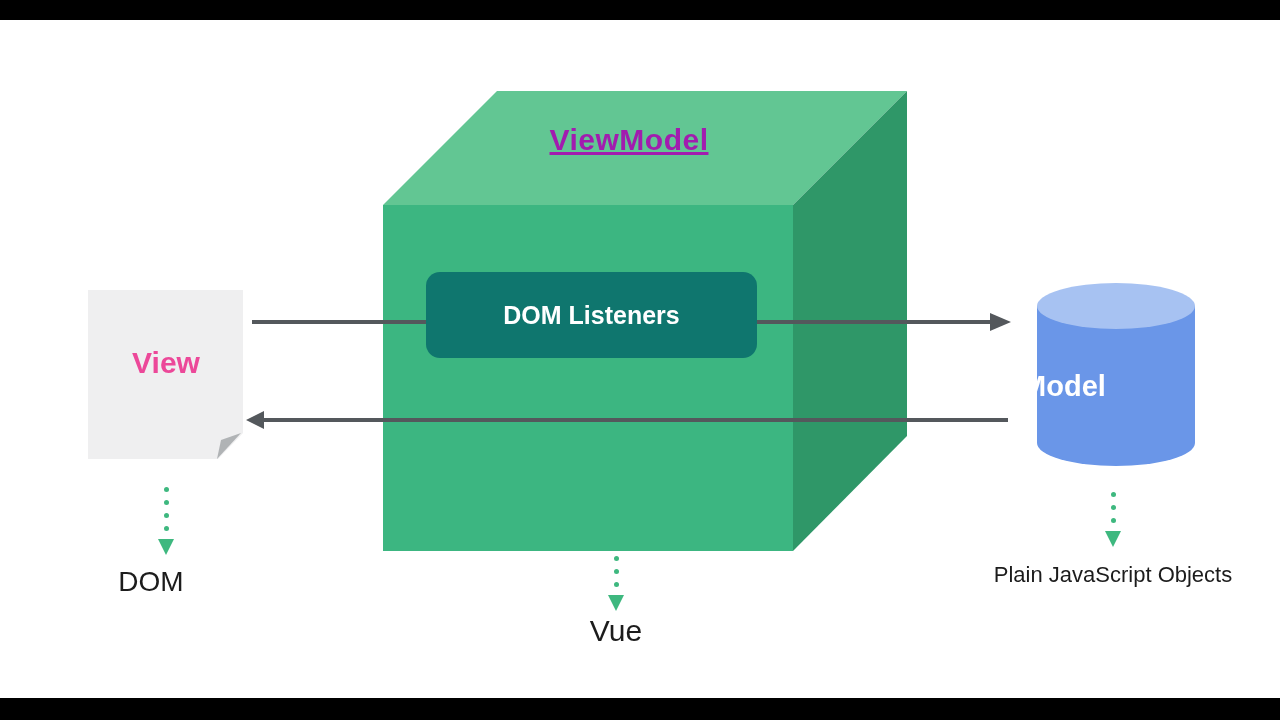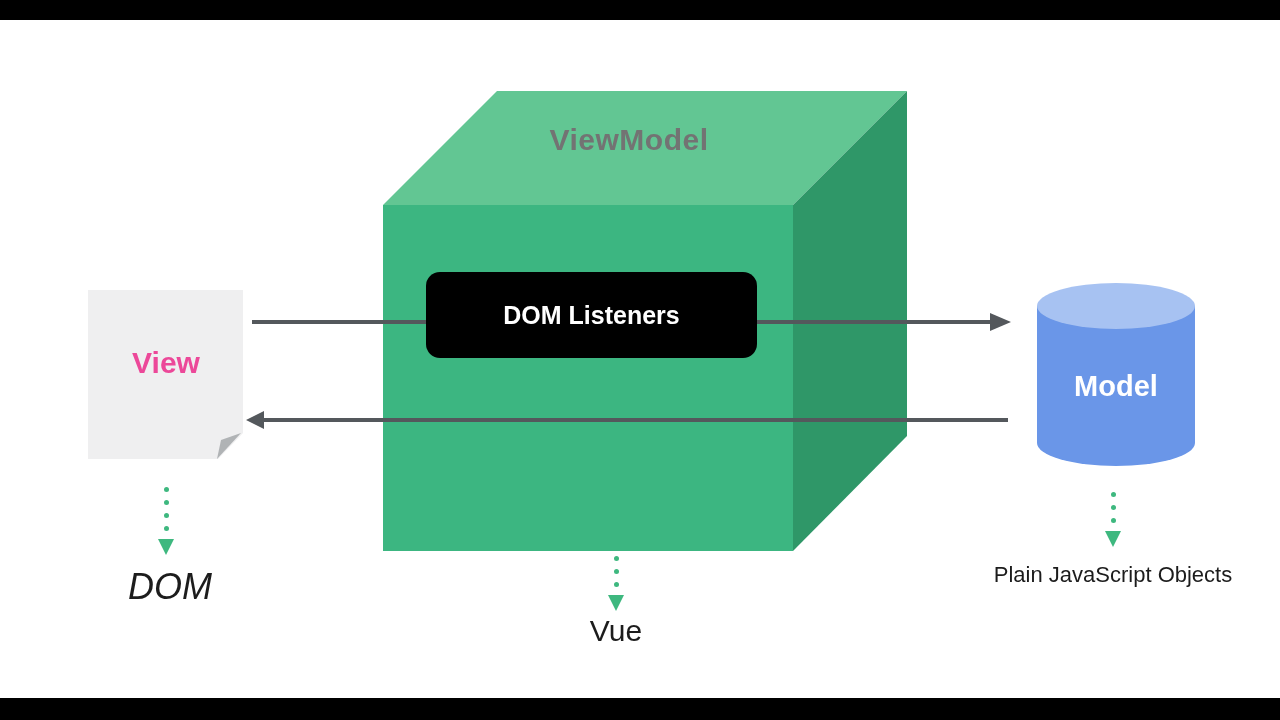--- a/index.html
+++ b/index.html
@@ -7,31 +7,31 @@
     position:relative;width:1280px;height:720px;overflow:hidden;background:#ffffff;
     font-family:"Liberation Sans","DejaVu Sans",sans-serif;
   }
   .letterbox{position:absolute;left:0;width:1280px;background:#000;}
   .letterbox.top{top:0;height:20px;}
   .letterbox.bottom{top:698px;height:22px;}
   .shapes{position:absolute;left:0;top:0;width:1280px;height:720px;}
 
   .overlay{position:absolute;display:flex;align-items:center;justify-content:center;text-align:center;}
 
-  .vm-title{left:499px;top:120px;width:260px;height:40px;color:#737373;font-size:30px;font-weight:bold;letter-spacing:0.5px;}
+  .vm-title{left:499px;top:120px;width:260px;height:40px;color:#a21caf;font-size:30px;font-weight:bold;letter-spacing:0.5px;text-decoration:underline;}
 
   .box{position:absolute;width:331px;height:86px;border-radius:14px;display:flex;align-items:center;justify-content:center;font-weight:bold;font-size:25px;}
-  .box.dom{left:426px;top:272px;background:#000000;color:#ffffff;}
+  .box.dom{left:426px;top:272px;background:#0f766e;color:#ffffff;}
   .box.bind{left:426px;top:382px;background:#fcd44e;color:#2e4257;}
 
   .view-label{left:96px;top:342px;width:140px;height:42px;color:#ec4899;font-size:30px;font-weight:bold;}
-  .model-label{left:1037px;top:366px;width:158px;height:40px;color:#ffffff;font-size:29px;font-weight:bold;}
+  .model-label{left:985px;top:366px;width:158px;height:40px;color:#ffffff;font-size:29px;font-weight:bold;}
 
   .caption{position:absolute;color:#1c1c1c;text-align:center;}
-  .caption.dom{left:100px;top:566px;width:140px;font-size:36px;font-style:italic;}
+  .caption.dom{left:81px;top:566px;width:140px;font-size:28px;}
   .caption.vue{left:546px;top:614px;width:140px;font-size:30px;}
   .caption.pjo{left:993px;top:560px;width:240px;font-size:22px;line-height:1.35;}
 
   .dotted-arrow{position:absolute;display:flex;flex-direction:column;align-items:center;gap:8px;}
   .dotted-arrow .dot{width:5px;height:5px;border-radius:50%;background:#3eb87f;}
   .dotted-arrow .tri{width:0;height:0;border-left:8px solid transparent;border-right:8px solid transparent;border-top:16px solid #3eb87f;}
   .dotted-arrow.view{left:158px;top:487px;}
   .dotted-arrow.vue{left:608px;top:556px;}
   .dotted-arrow.model{left:1105px;top:492px;}
 </style>

